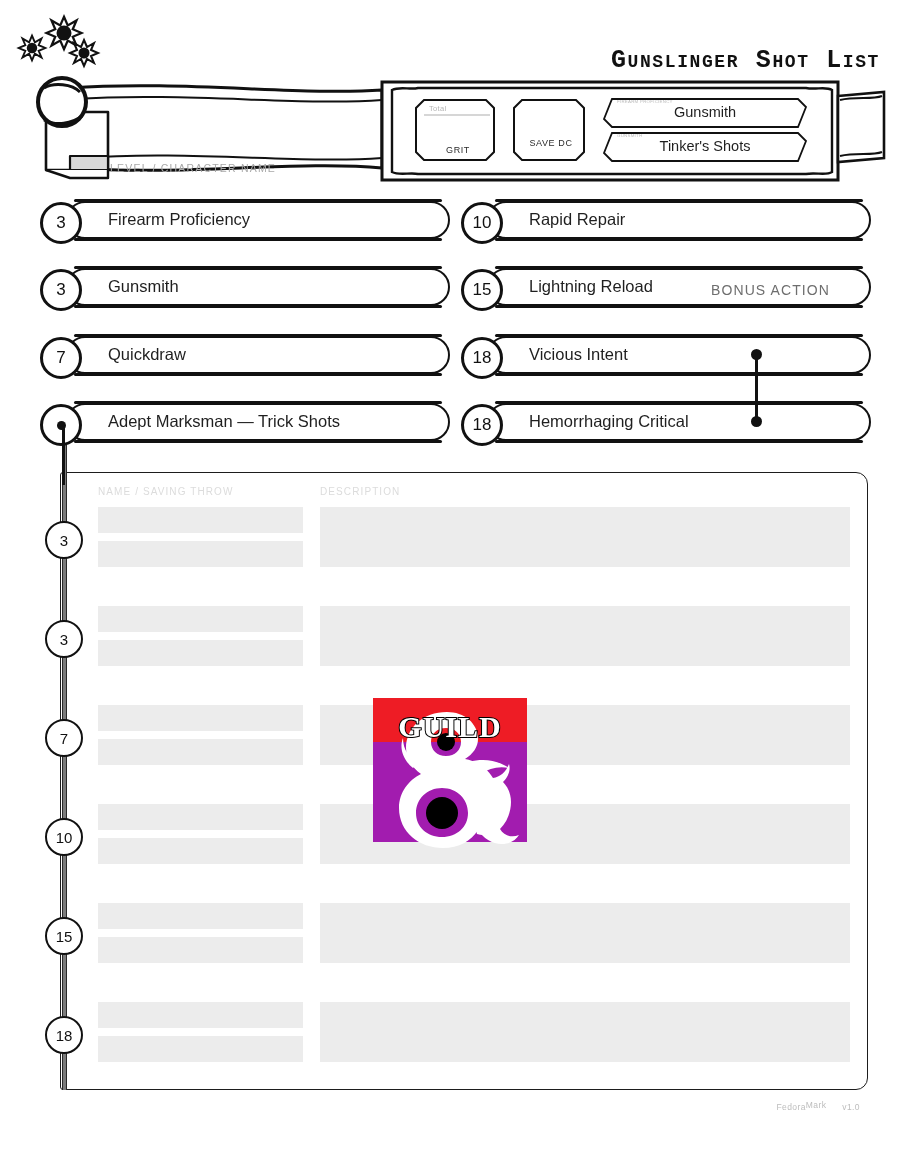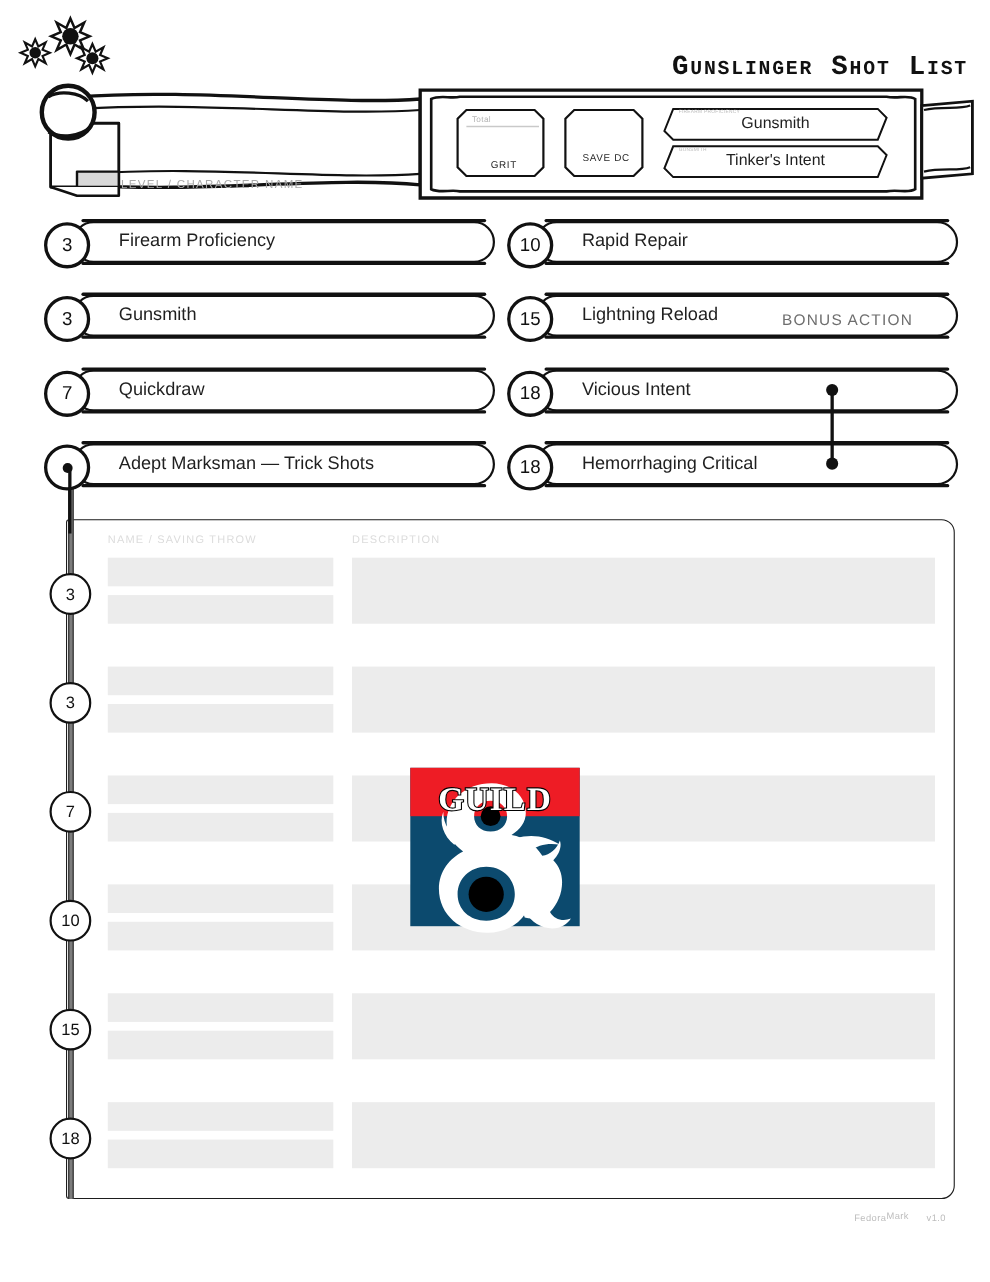--- a/index.html
+++ b/index.html
@@ -122,21 +122,21 @@
     font-size:15px;color:#111;z-index:6;
   }
   .t-bar{position:absolute;background:#ececec;}
   .t-name-a{left:58px;top:3px;width:205px;height:26px;}
   .t-name-b{left:58px;top:37px;width:205px;height:26px;}
   .t-desc{left:280px;top:3px;width:530px;height:60px;}
 
   
   .guild{
     position:absolute;left:373px;top:698px;width:154px;height:144px;
-    background:#0c4a6e;z-index:20;
+    background:#a21caf;z-index:20;
   }
   .guild-red{position:absolute;left:0;top:0;width:154px;height:44px;background:#ee1c25;}
   .guild-word{
     position:absolute;left:0;top:12px;width:154px;text-align:center;
     font-family:"Liberation Serif", serif;
     font-size:30px;font-weight:700;letter-spacing:1px;
     color:#fff;
     -webkit-text-stroke:2px #000;
     paint-order:stroke fill;
     z-index:3;
@@ -215,21 +215,21 @@
     <div class="title">Gunslinger Shot List</div>
     <div class="level-label">LEVEL / CHARACTER NAME</div>
     <div class="grit-total">Total</div>
     <div class="grit-label">GRIT</div>
     <div class="savedc-label">SAVE DC</div>
 
     <div class="prof-mini" style="left:617px;top:99px;">FIREARM PROFICIENCY</div>
     <div class="prof-value" style="left:610px;top:104px;">Gunsmith</div>
 
     <div class="prof-mini" style="left:617px;top:133px;">GUNSMITH</div>
-    <div class="prof-value" style="left:610px;top:138px;">Tinker's Intent</div>
+    <div class="prof-value" style="left:610px;top:138px;">Tinker's Shots</div>
   </div>
 
   <div class="shots">
 
     <div class="shot-row" style="left:40px;top:5px;width:410px;">
       <div class="bar" style="width:384px;"></div>
       <div class="shot-circle">
         <span>3</span>
       </div>
       <div class="shot-name">Firearm Proficiency</div>

